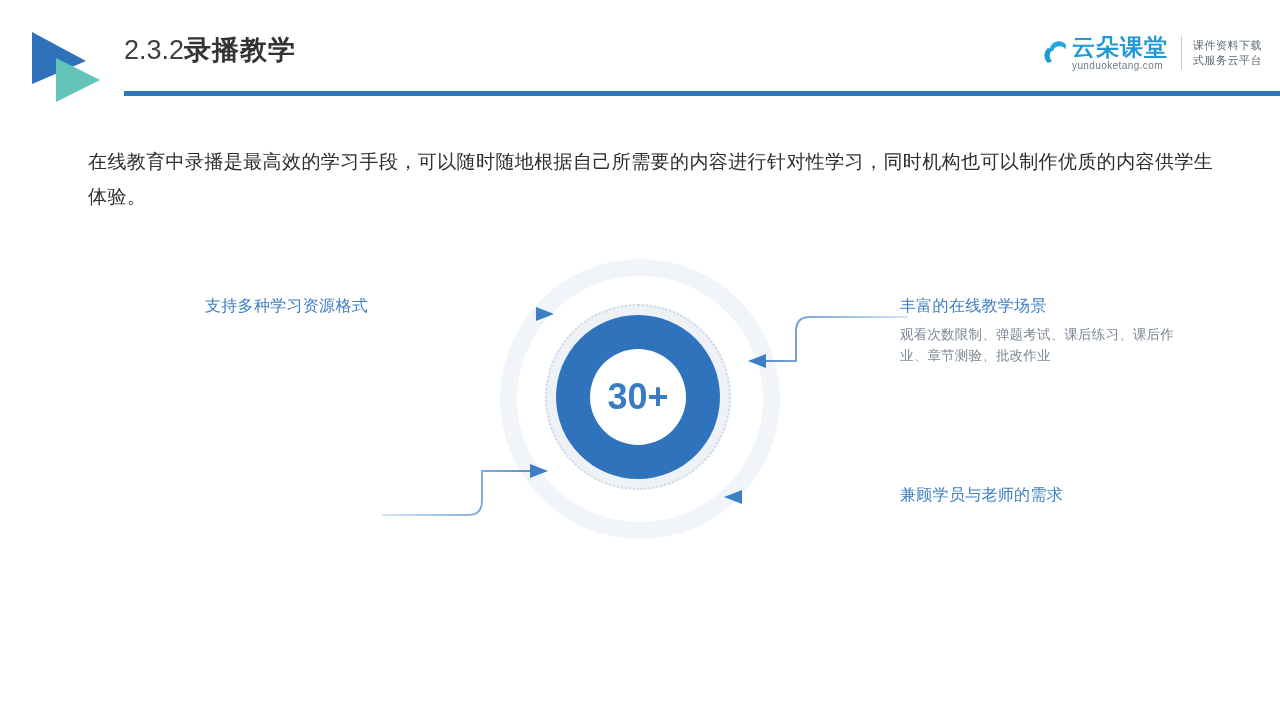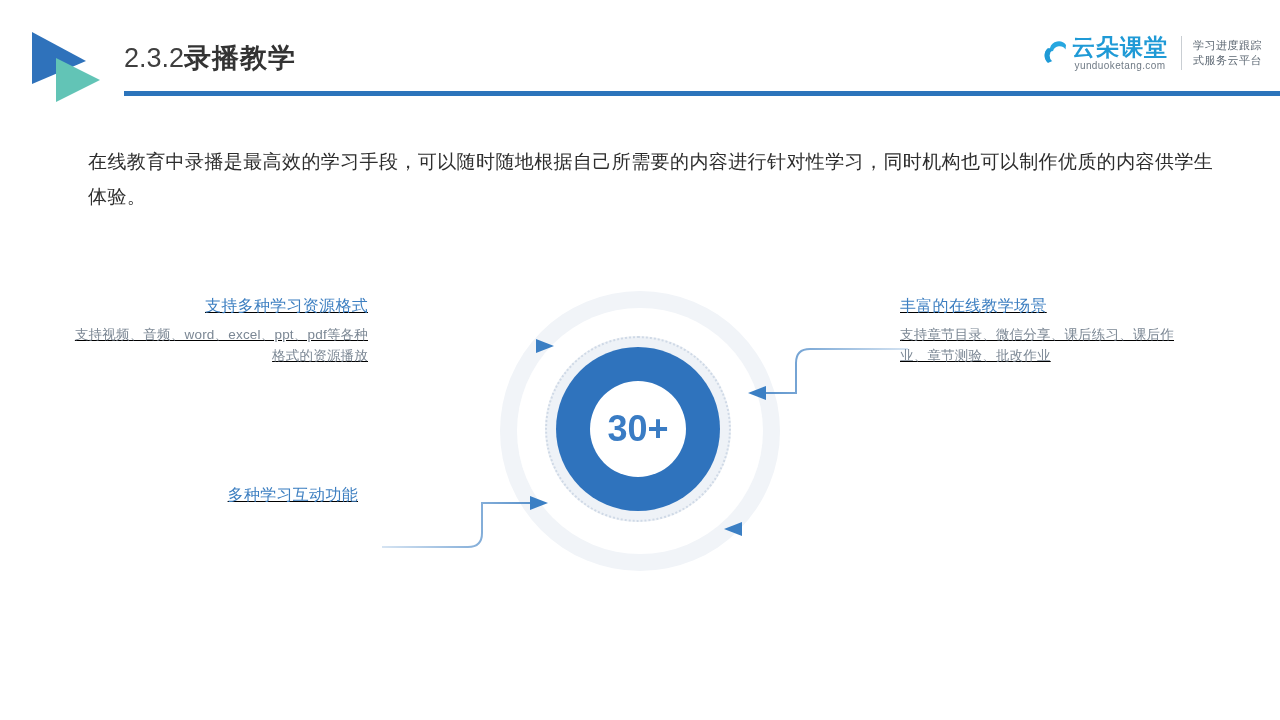--- a/index.html
+++ b/index.html
@@ -26,21 +26,21 @@
   .logo-mark {
     position: absolute;
     left: 24px;
     top: 28px;
     width: 82px;
     height: 78px;
   }
   .title-block {
     position: absolute;
     left: 124px;
-    top: 40px;
+    top: 32px;
   }
   .slide-no {
     font-size: 27px;
     color: #3f3f3f;
     font-weight: 400;
     letter-spacing: 0px;
   }
   .slide-title {
     font-size: 27px;
     color: #333333;
@@ -69,21 +69,20 @@
     position: relative;
     width: 34px;
     height: 34px;
     margin-right: 2px;
   }
   .brand-text-wrap {
     display: flex;
     flex-direction: column;
     justify-content: center;
     margin-left: -4px;
-    align-items: center;
   }
   .brand-name {
     font-size: 23px;
     font-weight: bold;
     color: #1f9ad6;
     letter-spacing: 1px;
     line-height: 25px;
   }
   .brand-url {
     font-size: 10px;
@@ -113,21 +112,21 @@
     font-size: 19px;
     line-height: 35px;
     color: #2d2d2d;
     letter-spacing: 0.4px;
   }
 
   
   .diagram {
     position: absolute;
     left: 0;
-    top: 266px;
+    top: 234px;
     width: 1016px;
     height: 350px;
   }
   .ring-outer {
     position: absolute;
     left: 500px;
     top: 25px;
     width: 280px;
     height: 280px;
     border-radius: 50%;
@@ -184,21 +183,20 @@
   
   .conn {
     position: absolute;
     overflow: visible;
   }
 
   
   .feature {
     position: absolute;
     width: 300px;
-    text-decoration: underline;
   }
   .feature-title {
     font-size: 16px;
     color: #3d7fc1;
     line-height: 24px;
     margin-bottom: 6px;
     letter-spacing: 0.3px;
   }
   .feature-body {
     font-size: 13.5px;
@@ -238,21 +236,21 @@
         <path d="M26 9 A9 9 0 0 0 10 12 A7.5 7.5 0 0 0 9 26 L13 26 A5 5 0 0 1 13 15 A7 7 0 0 1 25.5 13.5 Z" fill="#27a7e0"></path>
         <path d="M8 12 A10 10 0 0 0 8 27 L12 25 A7.5 7.5 0 0 1 12 14 Z" fill="#1f9ad6"></path>
       </svg>
     </div>
     <div class="brand-text-wrap">
       <span class="brand-name">云朵课堂</span>
       <span class="brand-url">yunduoketang.com</span>
     </div>
     <div class="brand-divider"></div>
     <div class="brand-tagline">
-      <div>学习进度跟踪</div>
+      <div>课件资料下载</div>
       <div>式服务云平台</div>
     </div>
   </div>
 </div>
 
 <div class="intro">在线教育中录播是最高效的学习手段，可以随时随地根据自己所需要的内容进行针对性学习，同时机构也可以制作优质的内容供学生体验。</div>
 
 <div class="diagram">
 
   <div class="ring-outer"></div>
@@ -303,26 +301,25 @@
         <stop offset="100%" stop-color="#5b93cc" stop-opacity="1"></stop>
       </linearGradient>
     </defs>
     <line x1="300" y1="20" x2="18" y2="20" stroke="url(#gradR2)" stroke-width="2"></line>
     <polygon points="18,13 0,20 18,27" fill="#3b7fc4"></polygon>
   </svg>
 </div>
 
 <div class="feature feat-tl align-right">
   <div class="feature-title">支持多种学习资源格式</div>
-  <div class="feature-body">支持视频、音频、word、excel、ppt、pdf等各种格式的资源播放</div>
 </div>
 
 <div class="feature feat-bl align-right">
-  <div class="feature-title">多种学习互动功能</div>
 </div>
 
 <div class="feature feat-tr align-left">
   <div class="feature-title">丰富的在线教学场景</div>
-  <div class="feature-body">支持章节目录、微信分享、课后练习、课后作业、章节测验、批改作业</div>
+  <div class="feature-body">观看次数限制、弹题考试、课后练习、课后作业、章节测验、批改作业</div>
 </div>
 
 <div class="feature feat-br align-left">
+  <div class="feature-title">兼顾学员与老师的需求</div>
 </div>
 
 </body></html>

